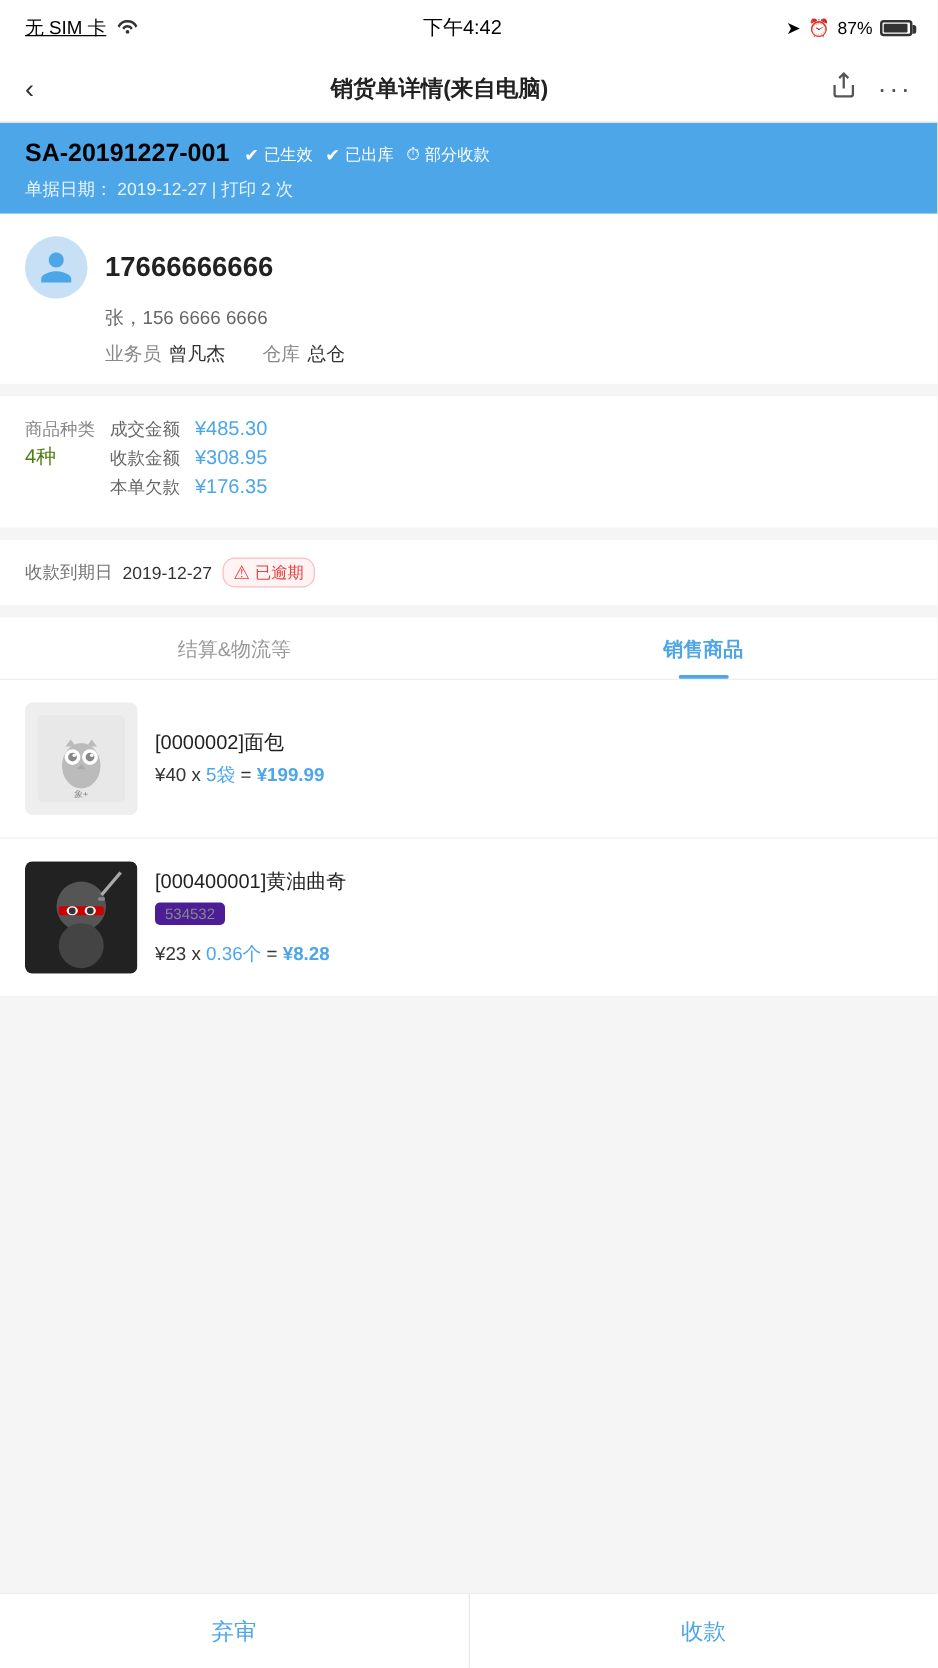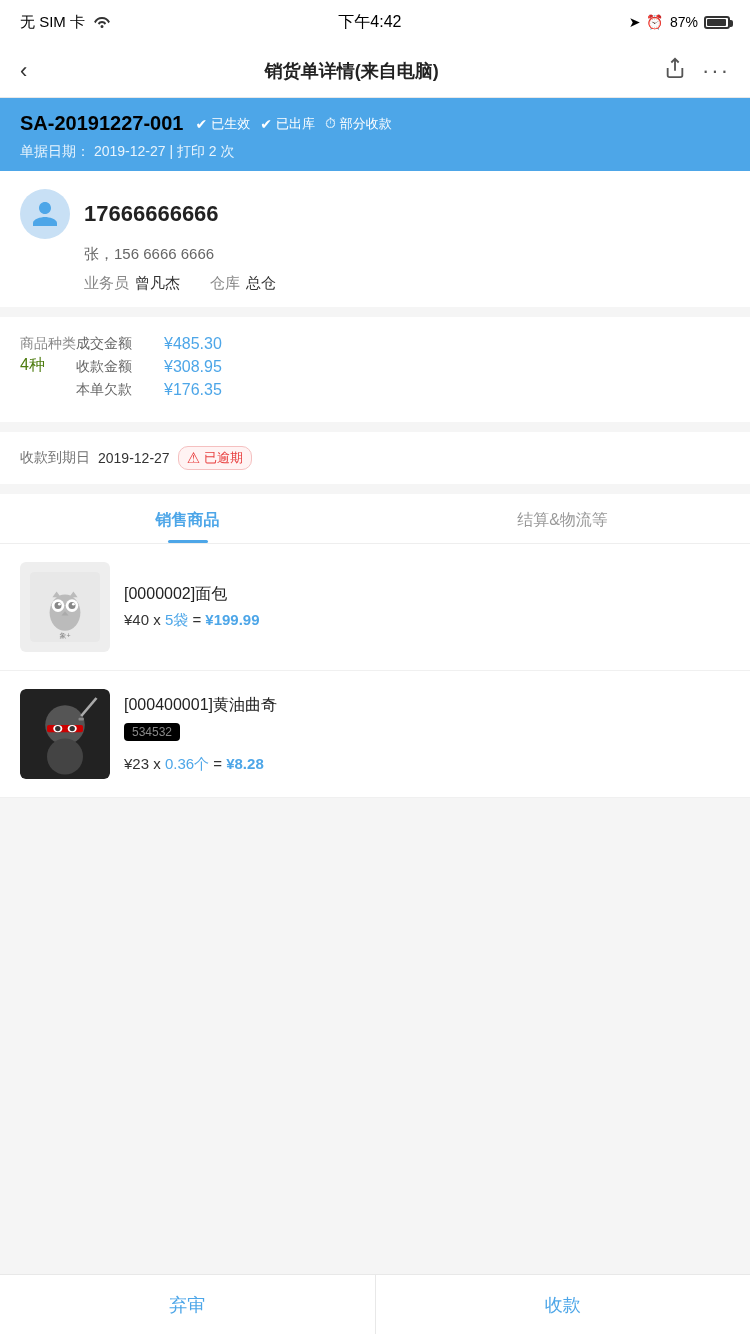--- a/index.html
+++ b/index.html
@@ -16,21 +16,21 @@
     .status-bar {
       display: flex;
       justify-content: space-between;
       align-items: center;
       background: #fff;
       height: 44px;
       padding: 0 20px;
       font-size: 15px;
       font-weight: 500;
     }
-    .status-left { display: flex; align-items: center; gap: 8px; }
+    .status-left { display: flex; align-items: center; gap: 8px; text-decoration: underline; }
     .status-center { font-weight: 400; font-size: 16px; }
     .status-right { display: flex; align-items: center; gap: 6px; font-size: 14px; }
     .battery-icon {
       width: 26px; height: 13px; border: 2px solid #333; border-radius: 3px;
       position: relative; display: inline-block;
     }
     .battery-icon::after {
       content: '';
       position: absolute; right: -5px; top: 2px;
       width: 3px; height: 7px; background: #333; border-radius: 0 2px 2px 0;
@@ -127,22 +127,22 @@
       margin-top: 10px;
       display: flex;
       justify-content: flex-start;
       align-items: flex-start;
     }
     .summary-left { }
     .summary-label { font-size: 14px; color: #888; margin-bottom: 2px; }
     .summary-count { font-size: 16px; color: #4d7c0f; font-weight: 400; }
     .summary-right { text-align: right; }
     .amount-row {
-      display: flex; justify-content: space-between; gap: 32px;
-      margin-bottom: 5px; align-items: center;
+      display: flex; justify-content: space-between; gap: 12px;
+      margin-bottom: 5px; align-items: center; margin-left: 12px;
     }
     .amount-label { font-size: 14px; color: #666; }
     .amount-value { font-size: 16px; color: #4da6e8; font-weight: 500; }
 
     
     .due-date-card {
       background: #fff;
       padding: 14px 20px;
       margin-top: 10px;
       display: flex; align-items: center; gap: 8px;
@@ -198,21 +198,21 @@
       background: #eee; flex-shrink: 0;
       overflow: hidden; display: flex; align-items: center; justify-content: center;
     }
     .product-info { flex: 1; }
     .product-name {
       font-size: 16px; color: #222; font-weight: 500;
       margin-bottom: 6px;
     }
     .product-sku-badge {
       display: inline-block;
-      background: #000000; color: #888;
+      background: #4c1d95; color: #888;
       font-size: 12px; padding: 2px 8px;
       border-radius: 4px; margin-bottom: 8px;
     }
     .product-price {
       font-size: 15px; color: #333;
     }
     .price-qty { color: #4da6e8; }
     .price-total { color: #4da6e8; font-weight: 600; }
 
     
@@ -339,25 +339,25 @@
 <div class="due-date-card">
   <span class="due-label">收款到期日</span>
   <span class="due-value">2019-12-27</span>
   <span class="overdue-badge">
     <span style="color:#e84040; font-size:15px;">⚠</span>
     <span>已逾期</span>
   </span>
 </div>
 
 <div class="tabs-container">
+  <div class="tab">
+    <span>结算&amp;物流等</span>
+  </div>
   <div class="tab active">
     <span>销售商品</span>
-  </div>
-  <div class="tab">
-    <span>结算&amp;物流等</span>
   </div>
 </div>
 
 <div class="products-list">
 
   <div class="product-item">
     <div class="product-thumb">
 
       <svg width="70" height="70" viewBox="0 0 100 100">
         <rect width="100" height="100" fill="#e8e8e8" rx="6"></rect>

